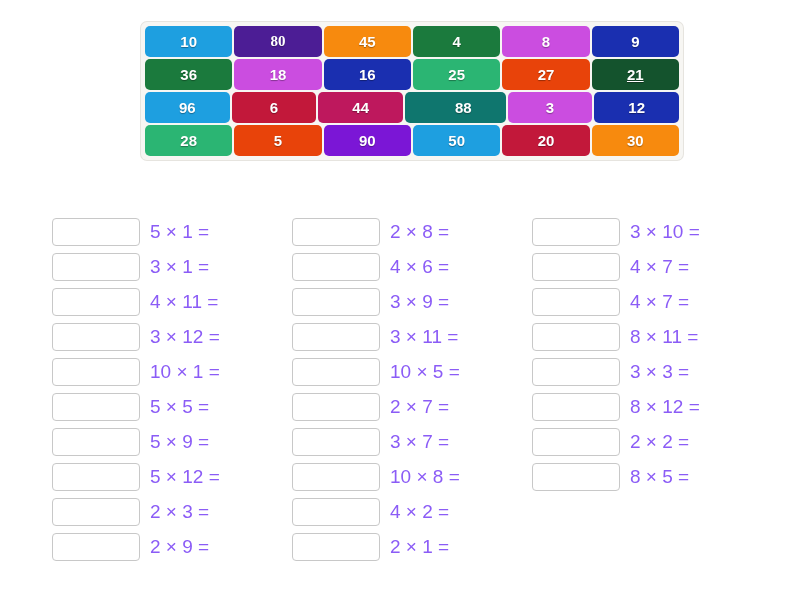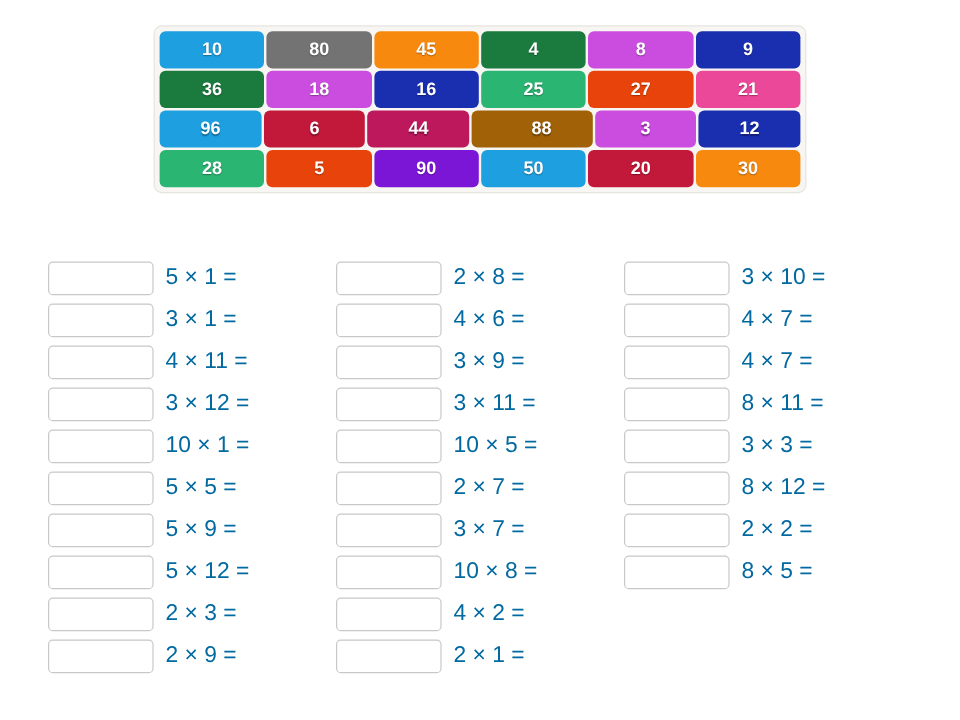--- a/index.html
+++ b/index.html
@@ -8,20 +8,21 @@
     width: 800px;
     height: 600px;
     background: #ffffff;
     font-family: "Liberation Sans", sans-serif;
   }
   #app {
     position: relative;
     width: 724px;
     height: 600px;
     overflow: hidden;
+    margin-left: 12px;
   }
 
   
   .tile-bank {
     position: absolute;
     left: 129px;
     top: 22px;
     width: 542px;
     padding: 4px 4px 4px 4px;
     box-sizing: border-box;
@@ -77,52 +78,52 @@
     border: 1px solid #c8c8c8;
     border-radius: 4px;
     background: #ffffff;
     box-sizing: border-box;
     flex: 0 0 auto;
     cursor: pointer;
   }
   .q-text {
     margin-left: 10px;
     font-size: 19px;
-    color: #0369a1;
+    color: #8b5cf6;
     white-space: nowrap;
     font-family: "Liberation Sans", sans-serif;
   }
 </style>
 </head>
 <body>
 
 <div id="app">
 
   <div class="tile-bank" id="tile-bank">
       <div class="tile-row">
         <div class="tile" style="background: rgb(30, 159, 224);">10</div>
-        <div class="tile" style="background: #737373;">80</div>
+        <div class="tile" style="background: #4c1d95; font-family: Liberation Serif, serif;">80</div>
         <div class="tile" style="background: rgb(247, 138, 14);">45</div>
         <div class="tile" style="background: rgb(27, 122, 61);">4</div>
         <div class="tile" style="background: rgb(203, 77, 224);">8</div>
         <div class="tile" style="background: rgb(26, 47, 176);">9</div>
       </div>
       <div class="tile-row">
         <div class="tile" style="background: rgb(27, 122, 61);">36</div>
         <div class="tile" style="background: rgb(203, 77, 224);">18</div>
         <div class="tile" style="background: rgb(26, 47, 176);">16</div>
         <div class="tile" style="background: rgb(43, 181, 115);">25</div>
         <div class="tile" style="background: rgb(232, 67, 10);">27</div>
-        <div class="tile" style="background: #ec4899;">21</div>
+        <div class="tile" style="background: #14532d; text-decoration: underline;">21</div>
       </div>
       <div class="tile-row">
         <div class="tile" style="background: rgb(30, 159, 224);">96</div>
         <div class="tile" style="background: rgb(194, 24, 58);">6</div>
         <div class="tile" style="background: #be185d;">44</div>
-        <div class="tile" style="background: #a16207; padding-left: 16px;">88</div>
+        <div class="tile" style="background: #0f766e; padding-left: 16px;">88</div>
         <div class="tile" style="background: rgb(203, 77, 224);">3</div>
         <div class="tile" style="background: rgb(26, 47, 176);">12</div>
       </div>
       <div class="tile-row">
         <div class="tile" style="background: rgb(43, 181, 115);">28</div>
         <div class="tile" style="background: rgb(232, 67, 10);">5</div>
         <div class="tile" style="background: rgb(123, 22, 214);">90</div>
         <div class="tile" style="background: rgb(30, 159, 224);">50</div>
         <div class="tile" style="background: rgb(194, 24, 58);">20</div>
         <div class="tile" style="background: rgb(247, 138, 14);">30</div>

